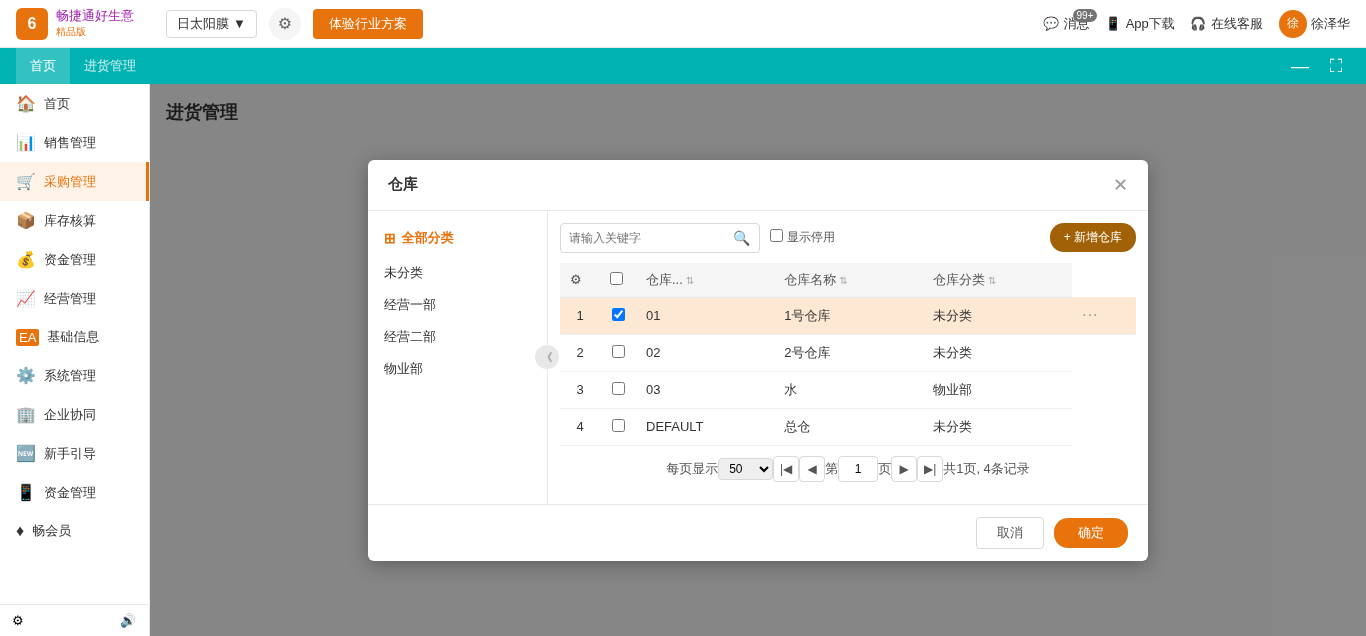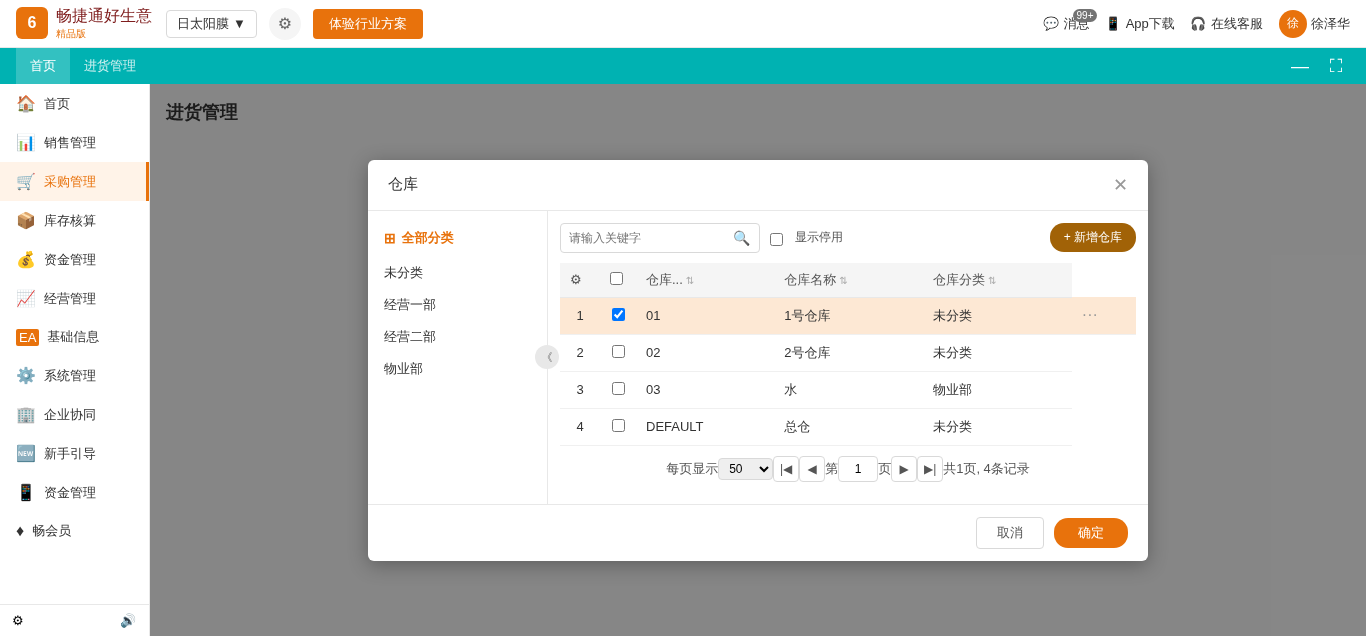--- a/index.html
+++ b/index.html
@@ -22,21 +22,21 @@
       width: 150px;
     }
     .logo-icon {
       width: 32px; height: 32px;
       background: #e8720c;
       border-radius: 6px;
       display: flex; align-items: center; justify-content: center;
       color: white; font-weight: bold; font-size: 16px;
       margin-right: 8px;
     }
-    .logo-text { font-size: 16px; color: #7f1d1d; line-height: 1.3; }
+    .logo-text { font-size: 13px; color: #a21caf; line-height: 1.3; }
     .logo-badge { font-size: 10px; color: #e8720c; }
 
     .header-center {
       flex: 1;
       display: flex;
       align-items: center;
       gap: 12px;
     }
     .store-selector {
       display: flex; align-items: center; gap: 4px;
@@ -133,21 +133,21 @@
       width: 780px;
       max-height: 560px;
       display: flex; flex-direction: column;
       box-shadow: 0 4px 20px rgba(0,0,0,0.3);
     }
     .modal-header {
       display: flex; align-items: center; justify-content: space-between;
       padding: 14px 20px;
       border-bottom: 1px solid #e8e8e8;
     }
-    .modal-title { font-size: 15px; font-weight: normal; color: #333; }
+    .modal-title { font-size: 15px; font-weight: bold; color: #333; }
     .modal-close { cursor: pointer; color: #999; font-size: 18px; }
     .modal-body {
       display: flex; flex: 1; overflow: hidden;
     }
 
     
     .cat-sidebar {
       width: 180px;
       border-right: 1px solid #e8e8e8;
       padding: 12px 0;
@@ -184,21 +184,21 @@
     .search-input-wrap {
       display: flex; align-items: center;
       border: 1px solid #d9d9d9; border-radius: 4px;
       padding: 0 8px; height: 30px; flex: 0 0 200px;
     }
     .search-input-wrap input {
       border: none; outline: none; font-size: 12px; flex: 1; color: #bbb;
     }
     .search-icon { color: #999; font-size: 14px; }
     .show-disabled-wrap {
-      display: flex; align-items: flex-end; gap: 12px; font-size: 12px; color: #555;
+      display: flex; align-items: flex-start; gap: 4px; font-size: 12px; color: #555;
     }
     .show-disabled-wrap input { margin: 0; }
     .add-btn {
       margin-left: auto;
       background: #a16207; color: white; border: none;
       padding: 6px 14px; border-radius: 14px; cursor: pointer; font-size: 12px;
       white-space: nowrap;
     }
 
     

